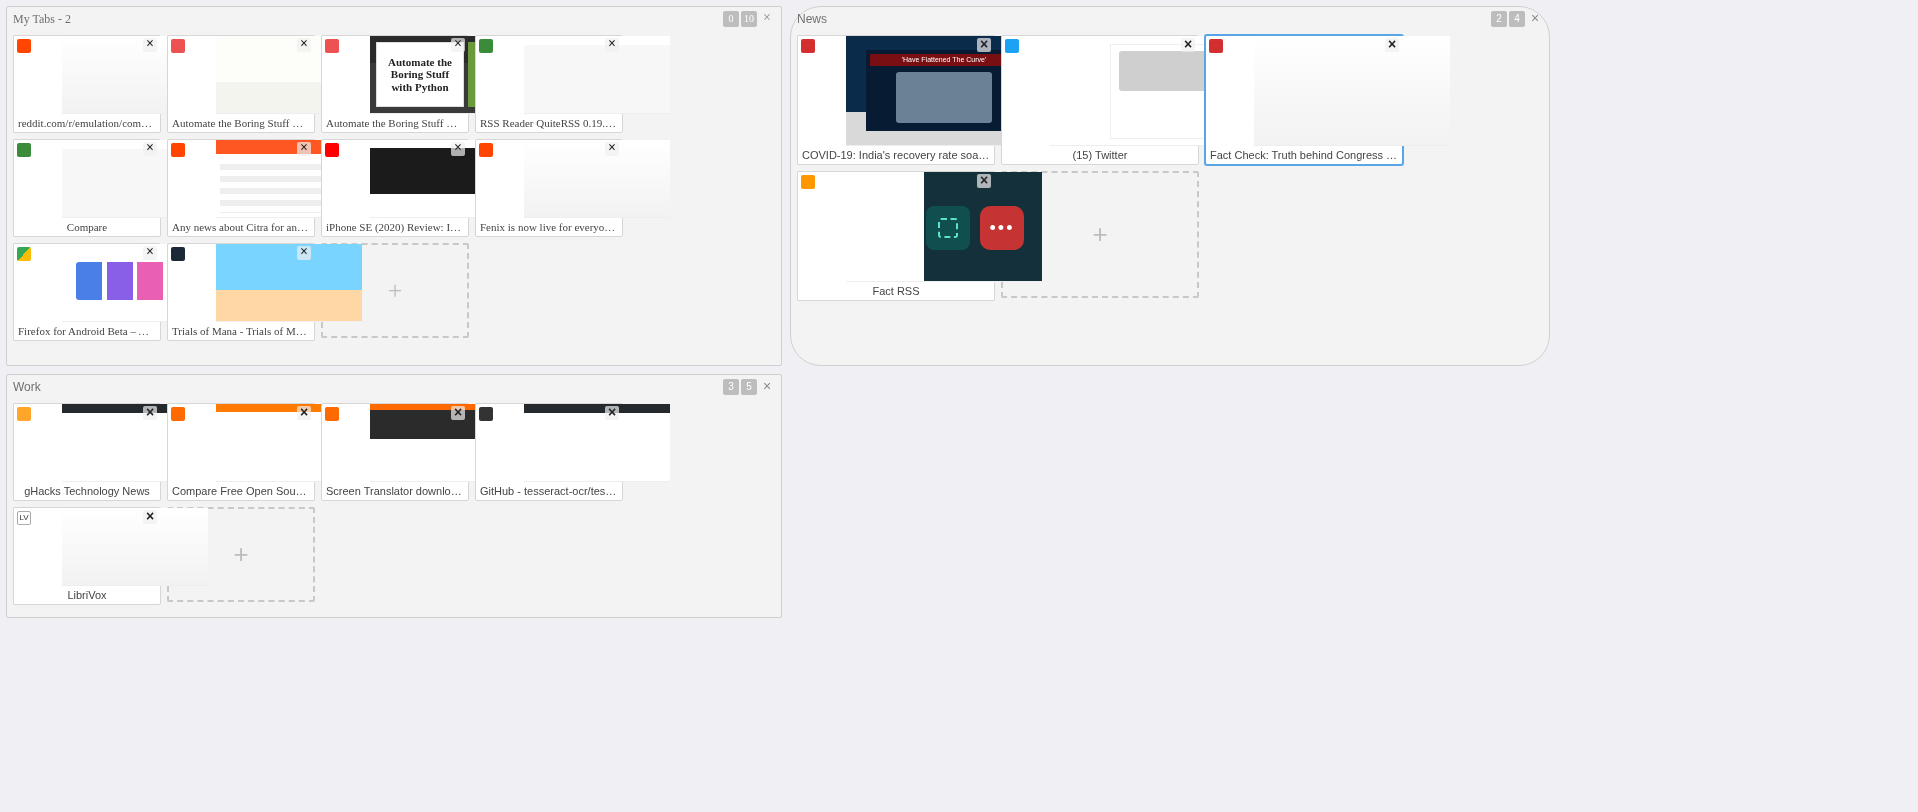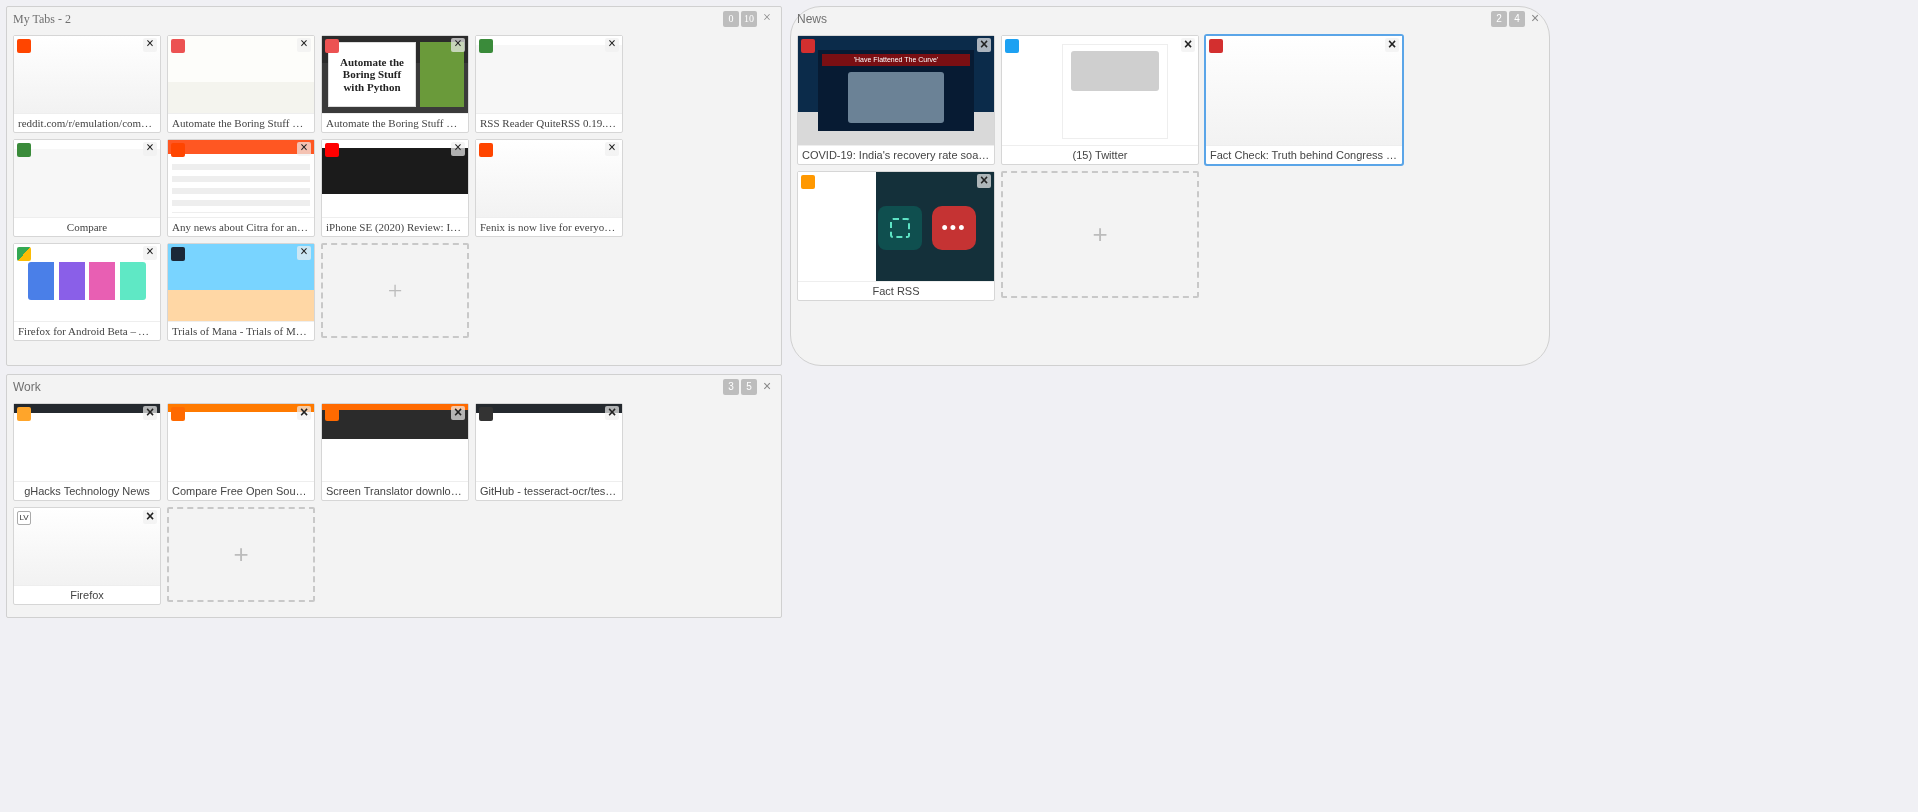--- a/index.html
+++ b/index.html
@@ -100,20 +100,21 @@
     border-radius: 2px;
     z-index: 2;
   }
   .tile-thumb {
     width: 100%;
     height: 78px;
     background: #f7f7f7;
     position: relative;
     overflow: hidden;
     border-bottom: 1px solid #eee;
+    margin-left: 48px;
   }
   .tile-news .tile-thumb { height: 110px; }
   .tile-label {
     font-size: 11px;
     color: #444;
     white-space: nowrap;
     overflow: hidden;
     text-overflow: ellipsis;
     text-align: center;
     padding: 3px 4px;
@@ -404,21 +405,21 @@
         <span class="tile-favicon fav-gh"></span>
         <span class="tile-close">×</span>
         <div class="tile-thumb bg-ghdark"></div>
         <div class="tile-label">GitHub - tesseract-ocr/tesserac</div>
       </div>
 
       <div class="tile">
         <span class="tile-favicon fav-lv">LV</span>
         <span class="tile-close">×</span>
         <div class="tile-thumb bg-light"></div>
-        <div class="tile-label">Firefox</div>
+        <div class="tile-label">LibriVox</div>
       </div>
 
       <div class="tile-add">
         <span>+</span>
       </div>
 
     </div>
   </div>
 
 </div>

